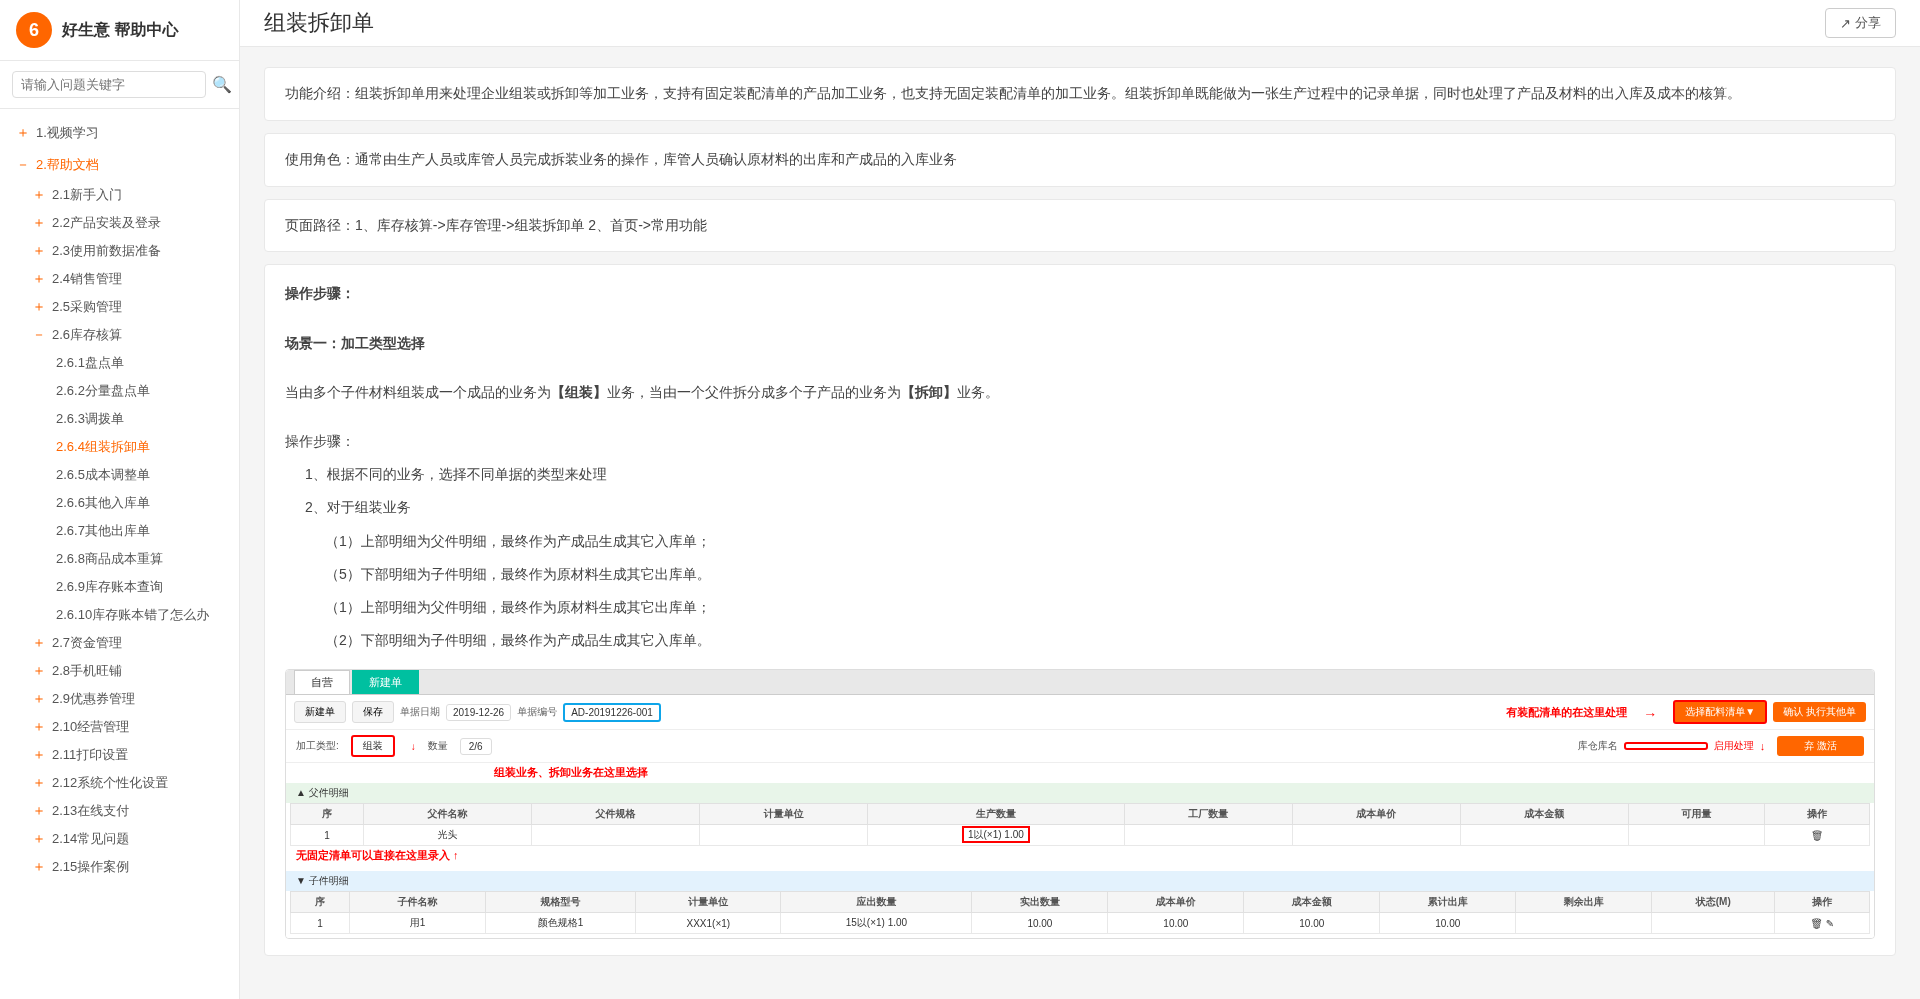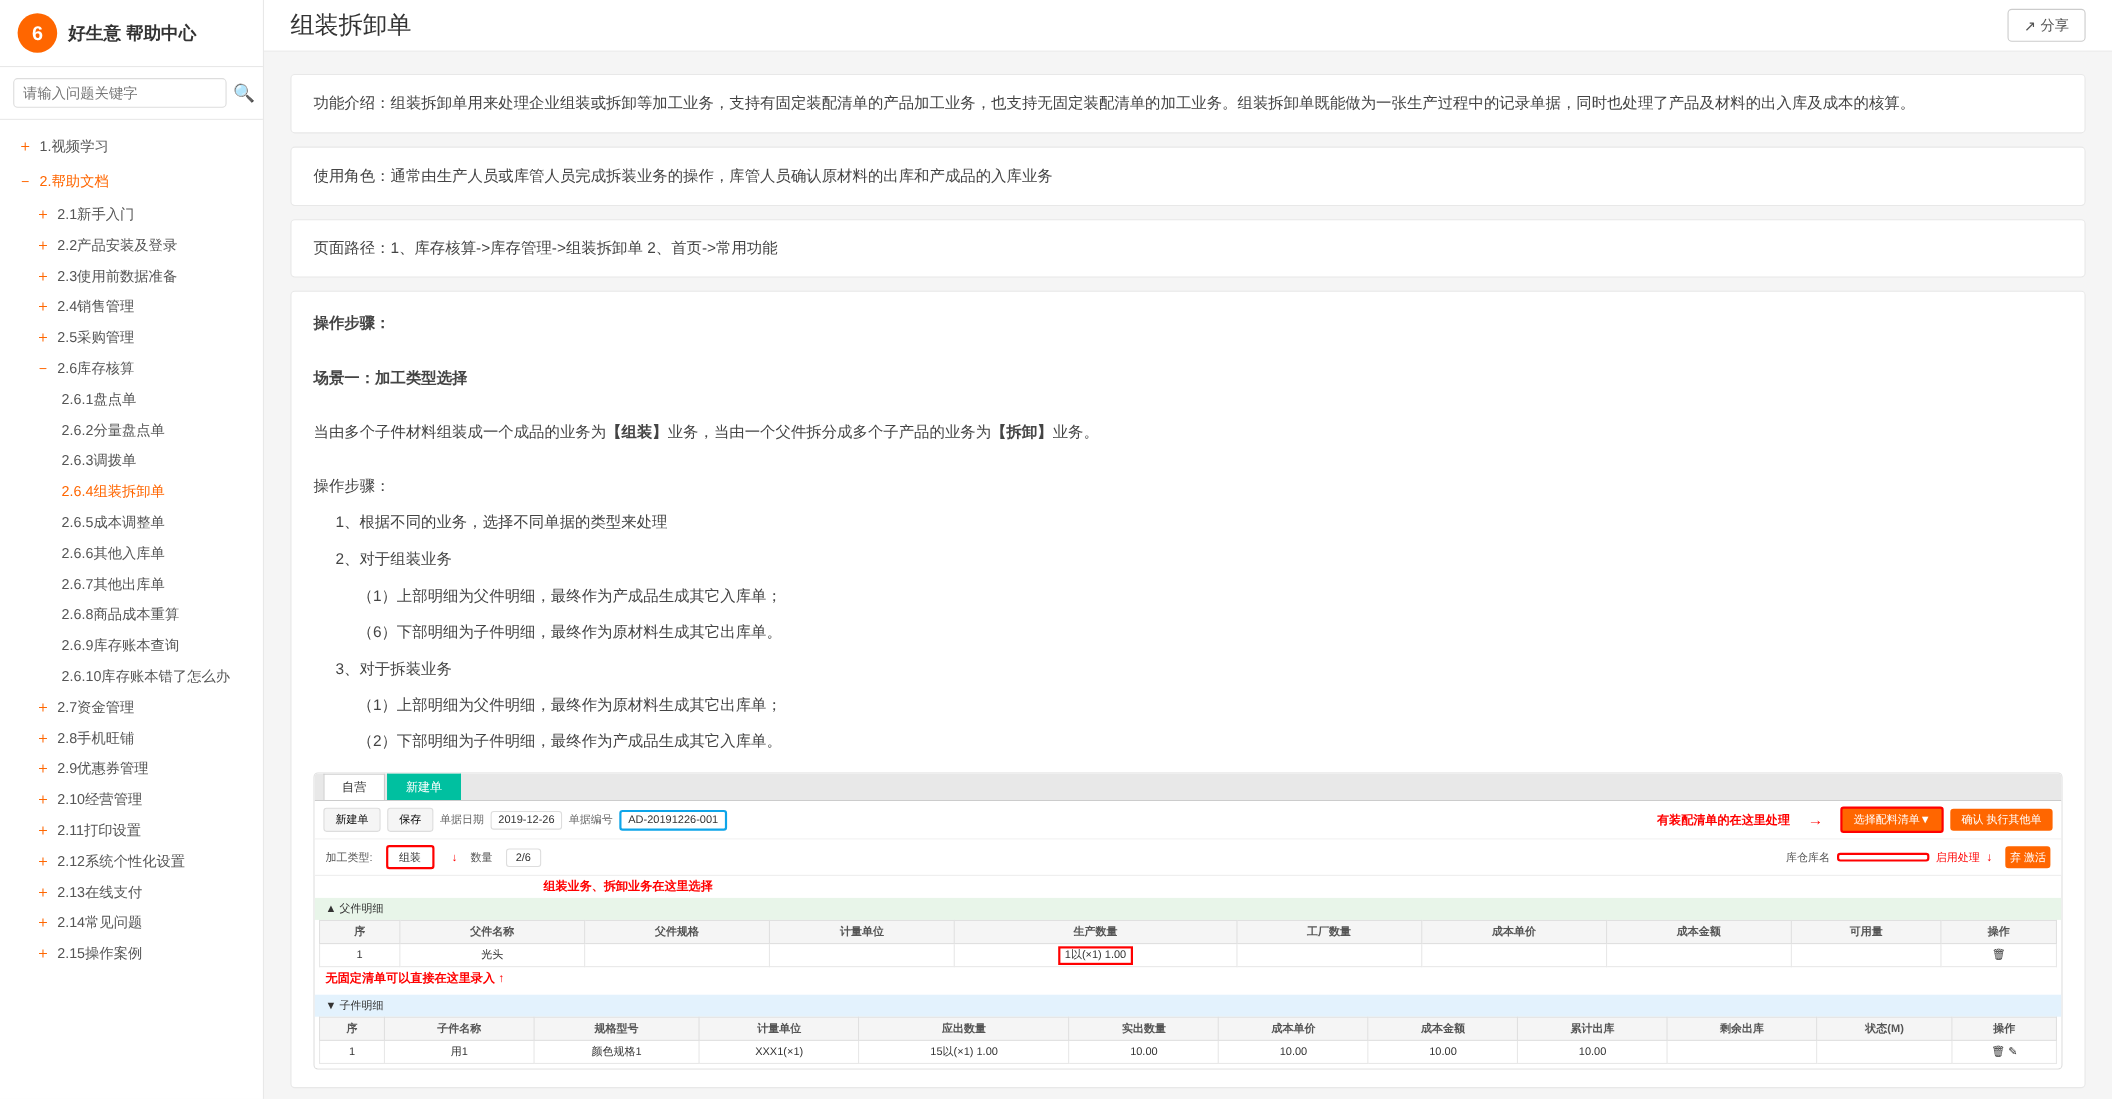--- a/index.html
+++ b/index.html
@@ -310,22 +310,21 @@
       <p class="bold">场景一：加工类型选择</p>
       <br>
       <p>
         当由多个子件材料组装成一个成品的业务为<span style="font-weight:bold">【组装】</span>业务，当由一个父件拆分成多个子产品的业务为<span style="font-weight:bold">【拆卸】</span>业务。
       </p>
       <br>
       <p>操作步骤：</p>
       <p class="indent1">1、根据不同的业务，选择不同单据的类型来处理</p>
       <p class="indent1">2、对于组装业务</p>
       <p class="indent2">（1）上部明细为父件明细，最终作为产成品生成其它入库单；</p>
-      <p class="indent2">（6）下部明细为子件明细，最终作为原材料生成其它出库单。</p>
-      <p class="indent1">3、对于拆装业务</p>
+      <p class="indent2">（5）下部明细为子件明细，最终作为原材料生成其它出库单。</p>
       <p class="indent2">（1）上部明细为父件明细，最终作为原材料生成其它出库单；</p>
       <p class="indent2">（2）下部明细为子件明细，最终作为产成品生成其它入库单。</p>
 
       
       <div class="screenshot-wrap" style="margin-top:16px; position:relative;">
         <div class="mock-app">
 
 
           <div style="display:flex; align-items:flex-end; padding:0 8px; background:#e8e8e8; border-bottom:1px solid #ccc;">
             <div style="padding:4px 16px; background:#fff; border:1px solid #ccc; border-bottom:none; font-size:11px; color:#333; margin-right:2px;">
@@ -357,21 +356,21 @@
             <span style="color:red;font-size:10px;margin-left:4px;">↓</span>
             <span style="font-size:10px; color:#555;">数量</span>
             <span style="font-size:10px; border:1px solid #ddd; padding:2px 8px; border-radius:3px;">2/6</span>
             <span class="annotation-red" style="position:absolute; left:208px; bottom:-18px; font-size:11px;">组装业务、拆卸业务在这里选择</span>
             <div style="margin-left:auto; display:flex; gap:6px; align-items:center;">
               <span style="font-size:10px;color:#555;">库仓库名</span>
               <span style="font-size:10px; border:2px solid red; padding:2px 40px; border-radius:3px;"></span>
               <span style="color:red;font-size:10px;">启用处理</span>
               <span style="color:red;">↓</span>
             </div>
-            <button style="padding:3px 4px;background:#f60;border:none;border-radius:3px;font-size:10px;color:#fff;">弃 激活</button>
+            <button style="padding:3px 27px;background:#f60;border:none;border-radius:3px;font-size:10px;color:#fff;">弃 激活</button>
           </div>
           <div style="height:20px;"></div>
 
           <div style="background:#e8f5e9; padding:3px 10px; font-size:10px; color:#333; display:flex; gap:6px; align-items:center;">
             <span>▲ 父件明细</span>
           </div>
 
           <div style="padding:0 4px;">
             <table class="mock-table">
               <thead>

